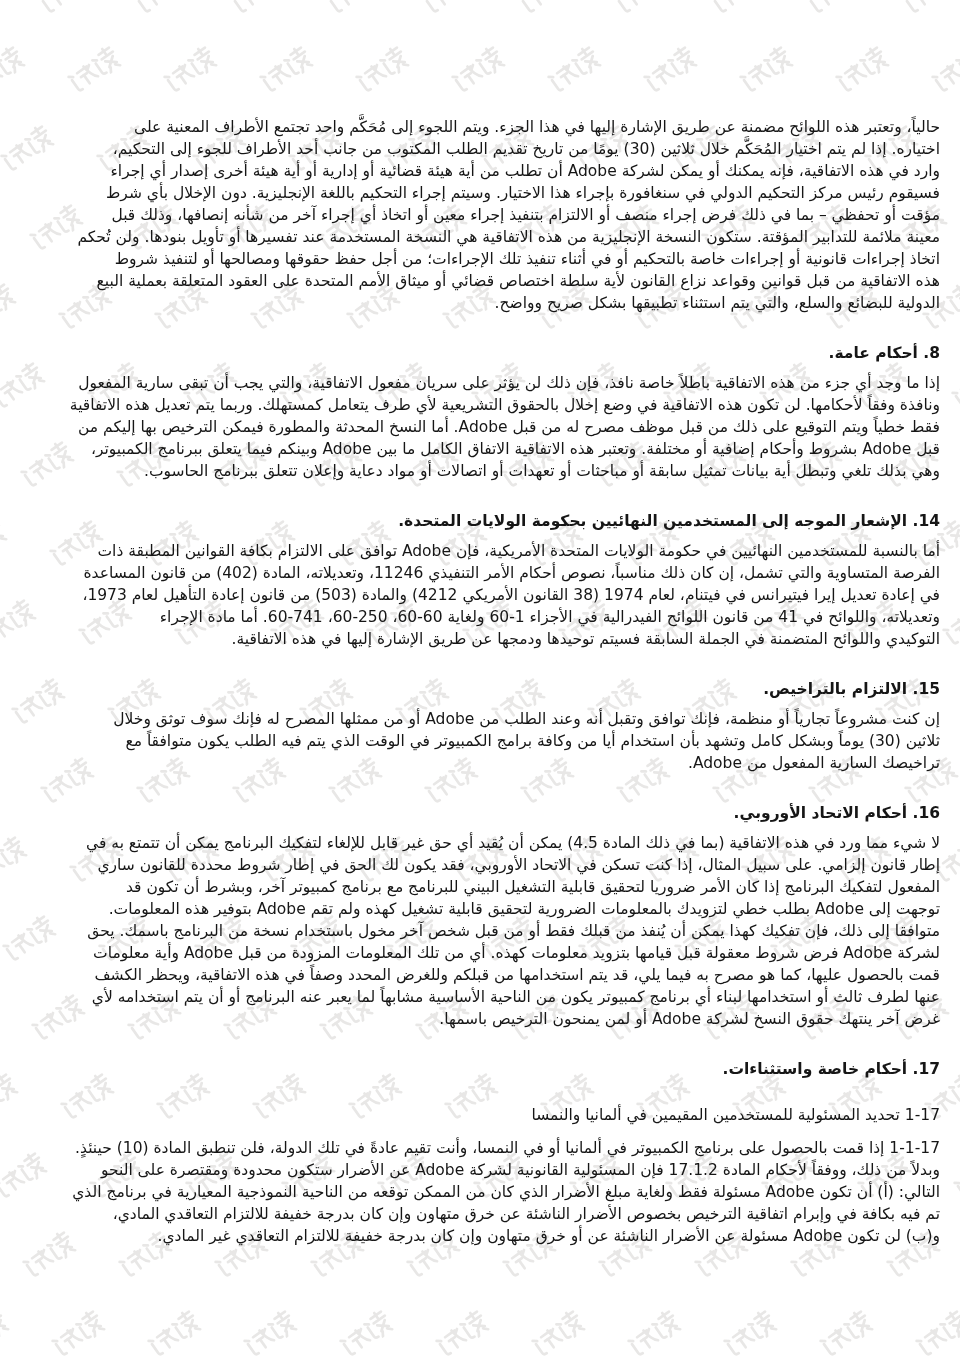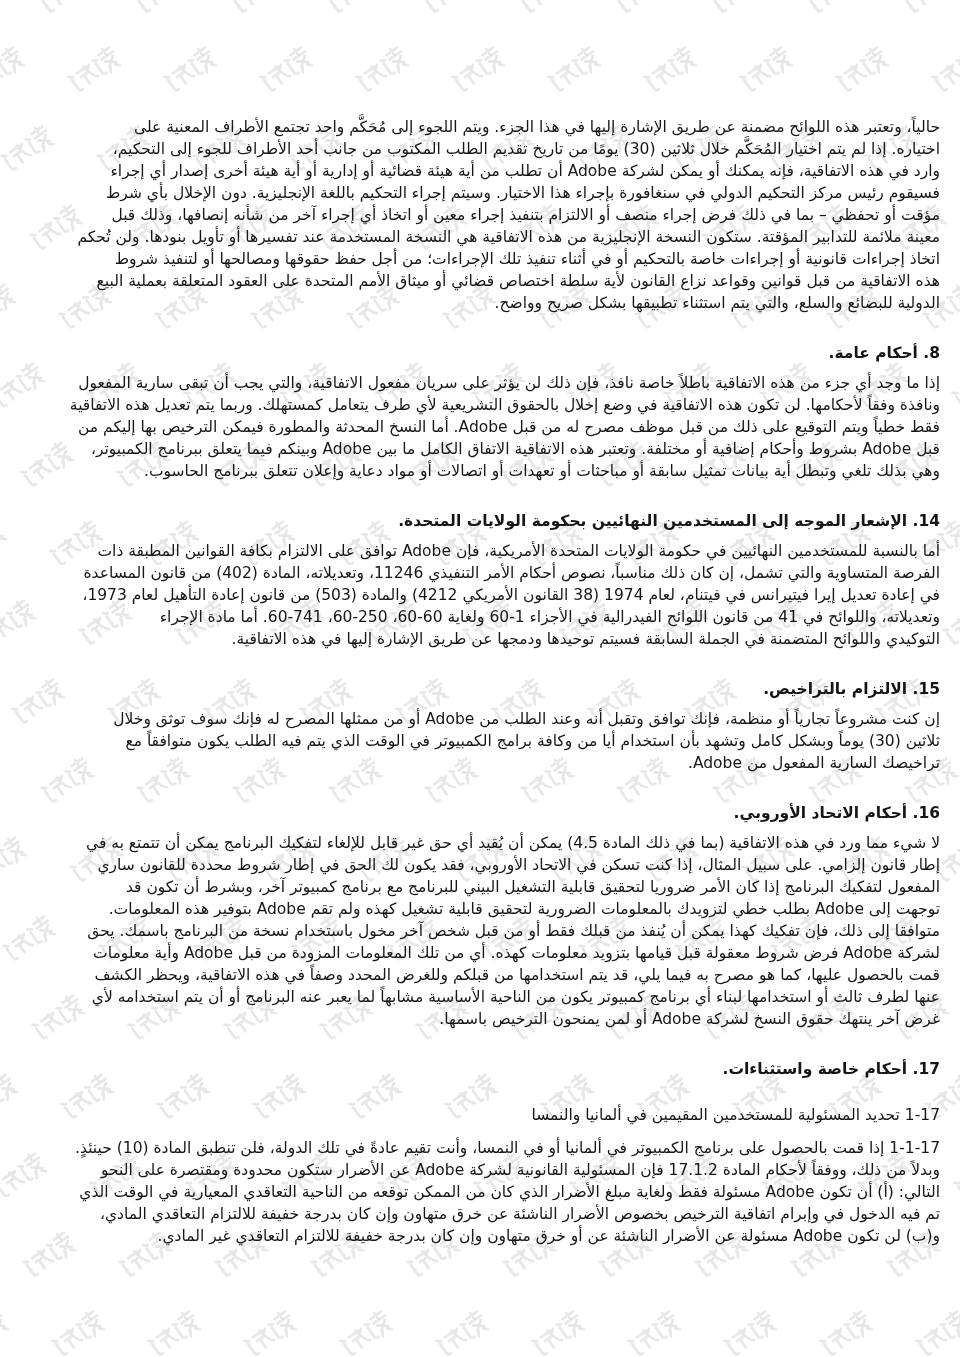--- a/index.html
+++ b/index.html
@@ -3544,20 +3544,20 @@
           <div class="line">غرض آخر ينتهك حقوق النسخ لشركة Adobe أو لمن يمنحون الترخيص باسمها.</div>
         </div>
     </section>
 
     <section>
       <div class="sec-heading">17. أحكام خاصة واستثناءات.</div>
       <div class="sec-subheading">1-17 تحديد المسئولية للمستخدمين المقيمين في ألمانيا والنمسا</div>
       <div class="para">
           <div class="line">1-1-17 إذا قمت بالحصول على برنامج الكمبيوتر في ألمانيا أو في النمسا، وأنت تقيم عادةً في تلك الدولة، فلن تنطبق المادة (10) حينئذٍ.</div>
           <div class="line">وبدلاً من ذلك، ووفقاً لأحكام المادة 17.1.2 فإن المسئولية القانونية لشركة Adobe عن الأضرار ستكون محدودة ومقتصرة على النحو</div>
-          <div class="line">التالي: (أ) أن تكون Adobe مسئولة فقط ولغاية مبلغ الأضرار الذي كان من الممكن توقعه من الناحية التعاقدي المعيارية في الوقت الذي</div>
-          <div class="line">تم فيه الدخول في وإبرام اتفاقية الترخيص بخصوص الأضرار الناشئة عن خرق متهاون وإن كان بدرجة خفيفة للالتزام التعاقدي المادي،</div>
+          <div class="line">التالي: (أ) أن تكون Adobe مسئولة فقط ولغاية مبلغ الأضرار الذي كان من الممكن توقعه من الناحية النموذجية المعيارية في برنامج الذي</div>
+          <div class="line">تم فيه بكافة في وإبرام اتفاقية الترخيص بخصوص الأضرار الناشئة عن خرق متهاون وإن كان بدرجة خفيفة للالتزام التعاقدي المادي،</div>
           <div class="line">و(ب) لن تكون Adobe مسئولة عن الأضرار الناشئة عن أو خرق متهاون وإن كان بدرجة خفيفة للالتزام التعاقدي غير المادي.</div>
         </div>
     </section>
 
   </div>
 </div>
 
 </body></html>

